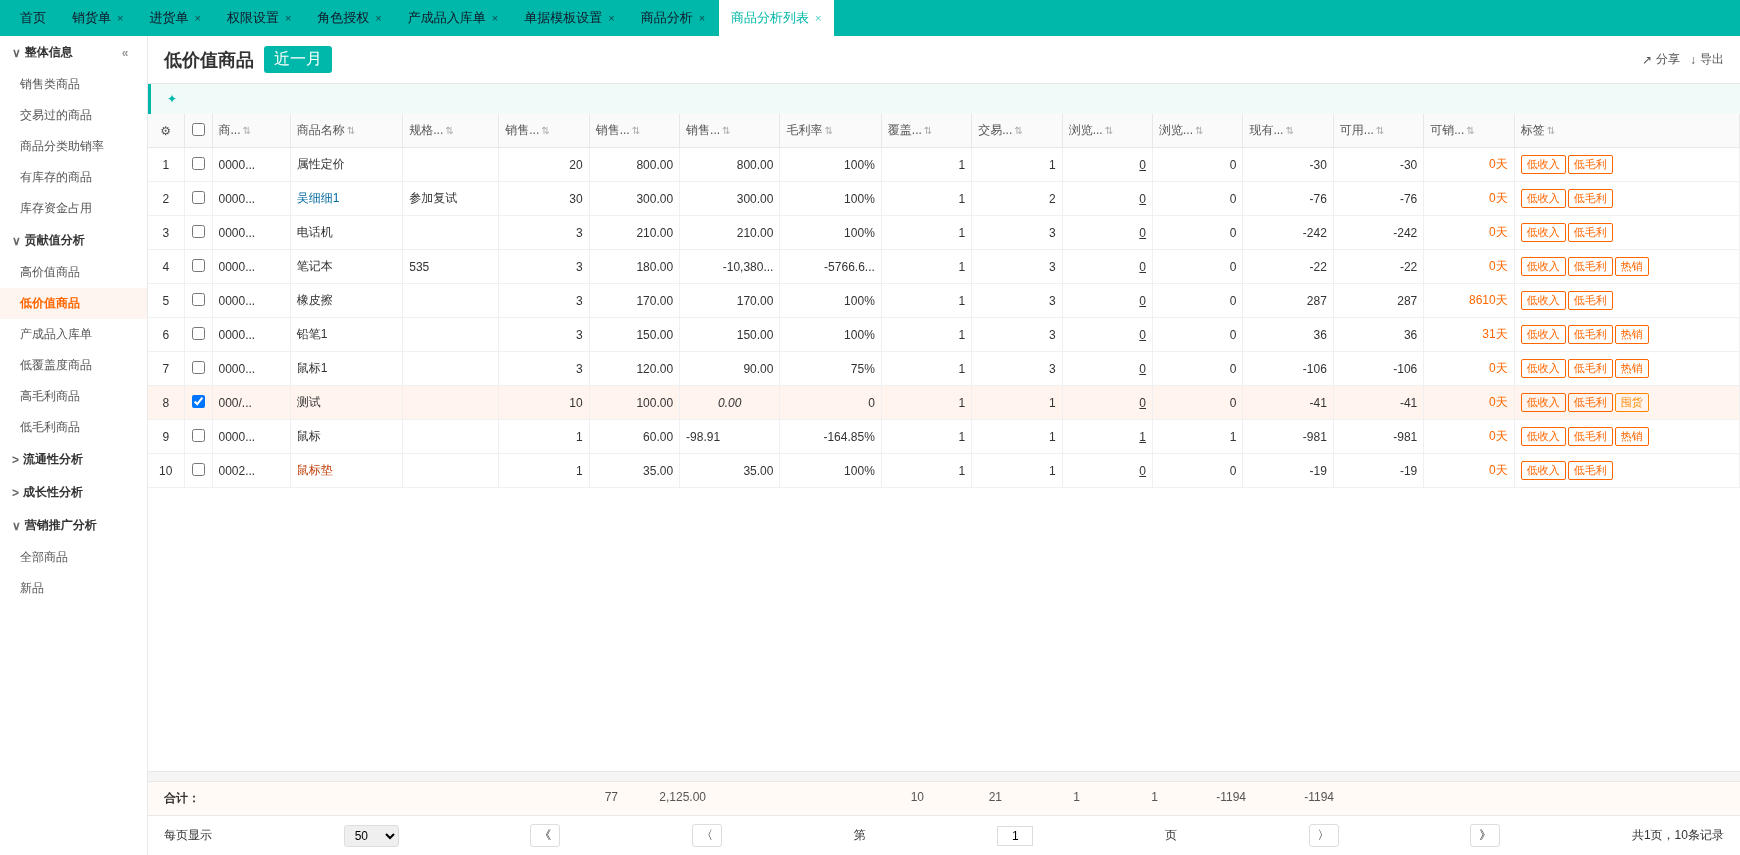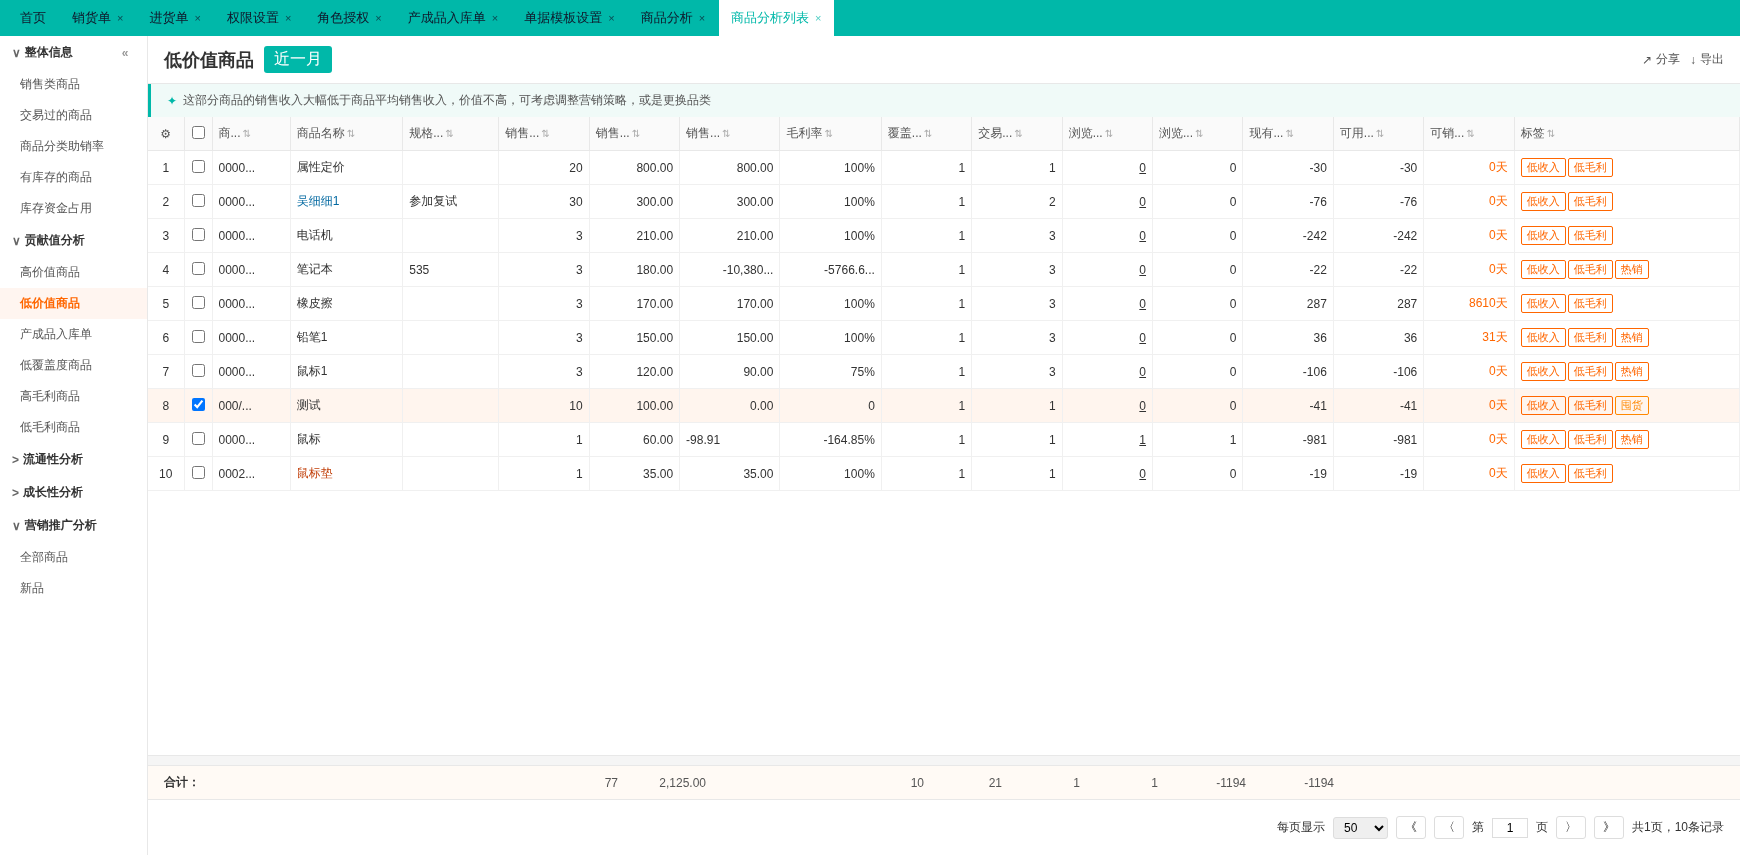--- a/index.html
+++ b/index.html
@@ -190,34 +190,33 @@
     .tag-hot { color: #ff6600; border: 1px solid #ff6600; }
     .tag-stocked { color: #ff8800; border: 1px solid #ff8800; }
     .underline { text-decoration: underline; }
     .text-orange { color: #ff6600; }
 
     
     .table-footer {
       background: #fffaf5;
       border-top: 1px solid #e8e8e8;
       display: flex;
-      align-items: center;
       padding: 8px 16px;
       font-size: 12px;
       color: #555;
       gap: 0;
     }
     .footer-label { color: #333; font-weight: bold; width: 70px; }
 
     
     .pagination-bar {
       display: flex;
       align-items: center;
-      justify-content: flex-end;
-      padding: 16px 16px;
+      justify-content: space-between;
+      padding: 8px 16px;
       border-top: 1px solid #e8e8e8;
       gap: 8px;
       background: #fff;
     }
     .page-size-select {
       border: 1px solid #ddd;
       border-radius: 3px;
       padding: 2px 6px;
       font-size: 12px;
     }
@@ -347,21 +346,20 @@
         </div>
         <div class="header-btn">
           <span>↓</span>
           <span>导出</span>
         </div>
       </div>
     </div>
 
     <div class="info-banner">
       <span class="info-icon">✦</span>
-      <span>这部分商品的销售收入大幅低于商品平均销售收入，价值不高，可考虑调整营销策略，或是更换品类</span>
     </div>
 
     <div class="table-container">
       <table>
         <thead>
           <tr>
             <th style="width:36px;">
               <div class="col-header settings-icon-cell">
                 <span>⚙</span>
               </div>
@@ -640,21 +638,21 @@
             <tr class="highlight">
     <td style="text-align:center;">8</td>
     <td style="text-align:center;">
       <input type="checkbox" checked="" style="">
     </td>
     <td>000/...</td>
     <td style="cursor:pointer; color:#333;">测试</td>
     <td></td>
     <td style="text-align:right;">10</td>
     <td style="text-align:right;">100.00</td>
-    <td style="text-align:right;">0.00</td>
+    <td style="text-align:center;font-style:italic;">0.00</td>
     <td style="text-align:right;">0</td>
     <td style="text-align:right;">1</td>
     <td style="text-align:right;">1</td>
     <td style="text-align:right;">
       <span class="underline">0</span>
     </td>
     <td style="text-align:right;">0</td>
     <td style="text-align:right;">-41</td>
     <td style="text-align:right;">-41</td>
     <td style="text-align:right;" class="text-orange">0天</td>

